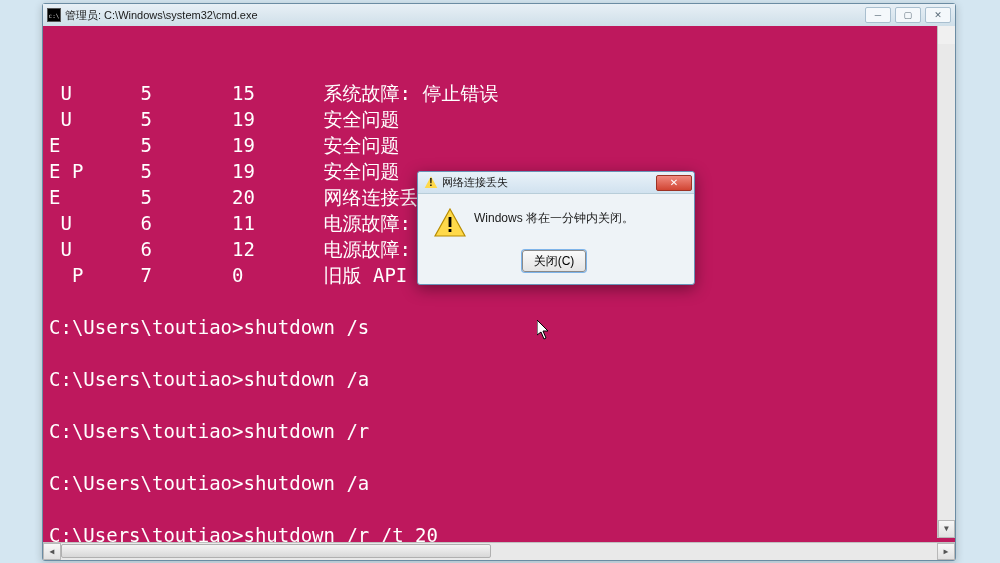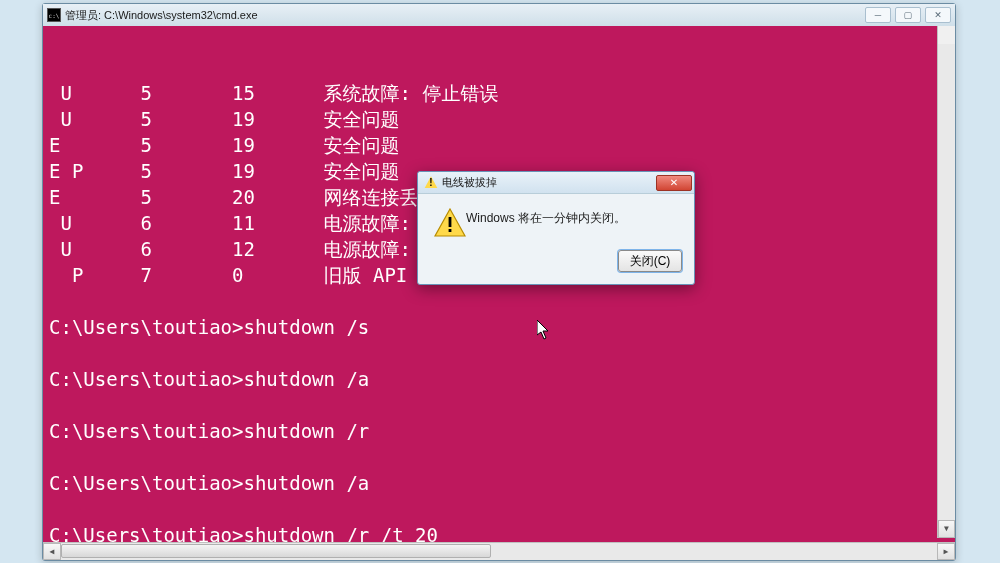--- a/index.html
+++ b/index.html
@@ -179,35 +179,35 @@
     text-align: center;
     cursor: pointer;
     display:flex;
     align-items:center;
     justify-content:center;
   }
   .dlg-body {
     padding: 14px 16px 8px 16px;
     display: flex;
     align-items: flex-start;
-    gap: 0;
+    gap: 8px;
   }
   .dlg-warning-icon {
     width: 32px;
     height: 30px;
     display: flex;
     align-items: center;
     justify-content: center;
   }
   .dlg-warning-icon svg { width: 32px; height: 30px; }
   .dlg-message { flex:1; font-size: 12px; color:#1a1a1a; padding-top:2px; }
   .dlg-buttons {
     padding: 4px 12px 12px 8px;
     display:flex;
-    justify-content:flex-end;
+    justify-content:center;
   }
   .dlg-button {
     min-width: 64px;
     height: 22px;
     background: linear-gradient(#fafafa,#e4e4e4);
     border: 1px solid #8a8a8a;
     border-radius: 3px;
     font-size: 12px;
     cursor: pointer;
     box-shadow: 0 0 0 1px #7eb4ea;
@@ -251,21 +251,21 @@
         <div class="sb-h-thumb"></div>
       </div>
       <div class="sb-h-arrow">▶</div>
     </div>
   </div>
 </div>
 
 <div class="dialog">
   <div class="dlg-titlebar">
     <div class="dlg-icon-info">!</div>
-    <span class="dlg-title">电线被拔掉</span>
+    <span class="dlg-title">网络连接丢失</span>
     <div class="dlg-close">
       <span>✕</span>
     </div>
   </div>
   <div class="dlg-body">
     <div class="dlg-warning-icon">
       <svg viewBox="0 0 32 30">
         <polygon points="16,1 31,28 1,28" fill="#ffd94a" stroke="#b78c00" stroke-width="1.2"></polygon>
         <rect x="14.6" y="9" width="2.8" height="10" fill="#000"></rect>
         <rect x="14.6" y="21" width="2.8" height="3" fill="#000"></rect>

